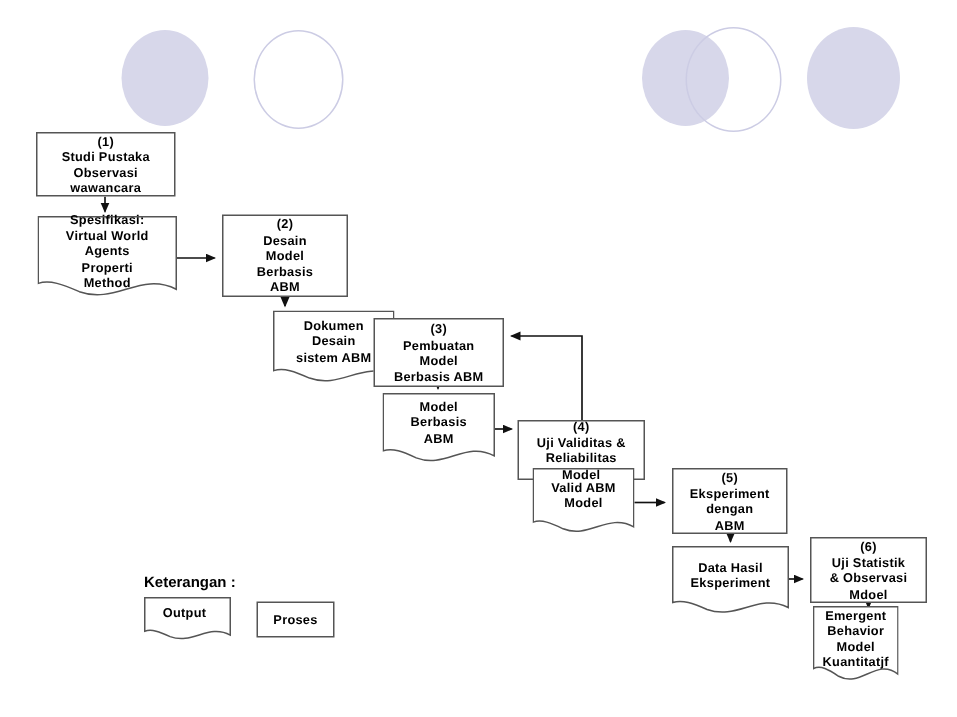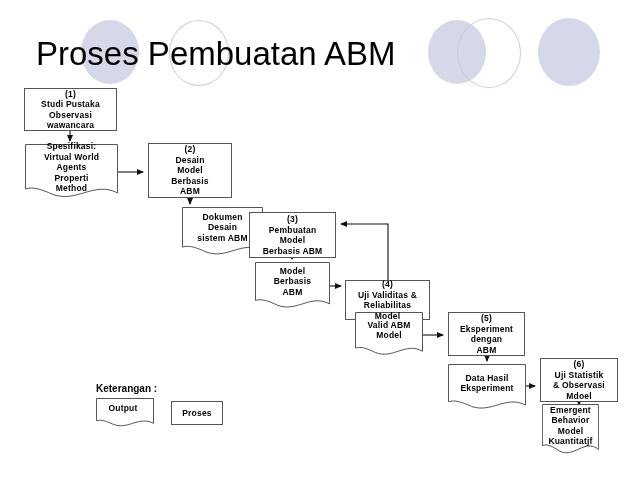--- a/index.html
+++ b/index.html
@@ -115,21 +115,20 @@
 <div id="slide">
 
   <div id="decor-layer">
       <div class="deco filled" style="left: 81px; top: 20px; width: 58px; height: 64px; background: rgb(215, 215, 234);"></div>
       <div class="deco outline" style="left: 169px; top: 20px; width: 58px; height: 64px; border-color: rgb(204, 204, 228);"></div>
       <div class="deco filled" style="left: 428px; top: 20px; width: 58px; height: 64px; background: rgb(215, 215, 234);"></div>
       <div class="deco outline" style="left: 457px; top: 18px; width: 62px; height: 68px; border-color: rgb(204, 204, 228);"></div>
       <div class="deco filled" style="left: 538px; top: 18px; width: 62px; height: 68px; background: rgb(215, 215, 234);"></div>
     </div>
 
-  <div id="title">Proses Pembuatan ABM</div>
 
   <svg id="wires" viewBox="0 0 638 478" xmlns="http://www.w3.org/2000/svg">
     <defs>
       <marker id="arw" markerWidth="7" markerHeight="7" refX="6" refY="3" orient="auto" markerUnits="userSpaceOnUse">
         <path d="M0,0 L7,3 L0,6 z" fill="#111111"></path>
       </marker>
     </defs>
     <g stroke="#111111" stroke-width="1.1" fill="none" marker-end="url(#arw)">
 
       <path d="M70,131 L70,141"></path>

